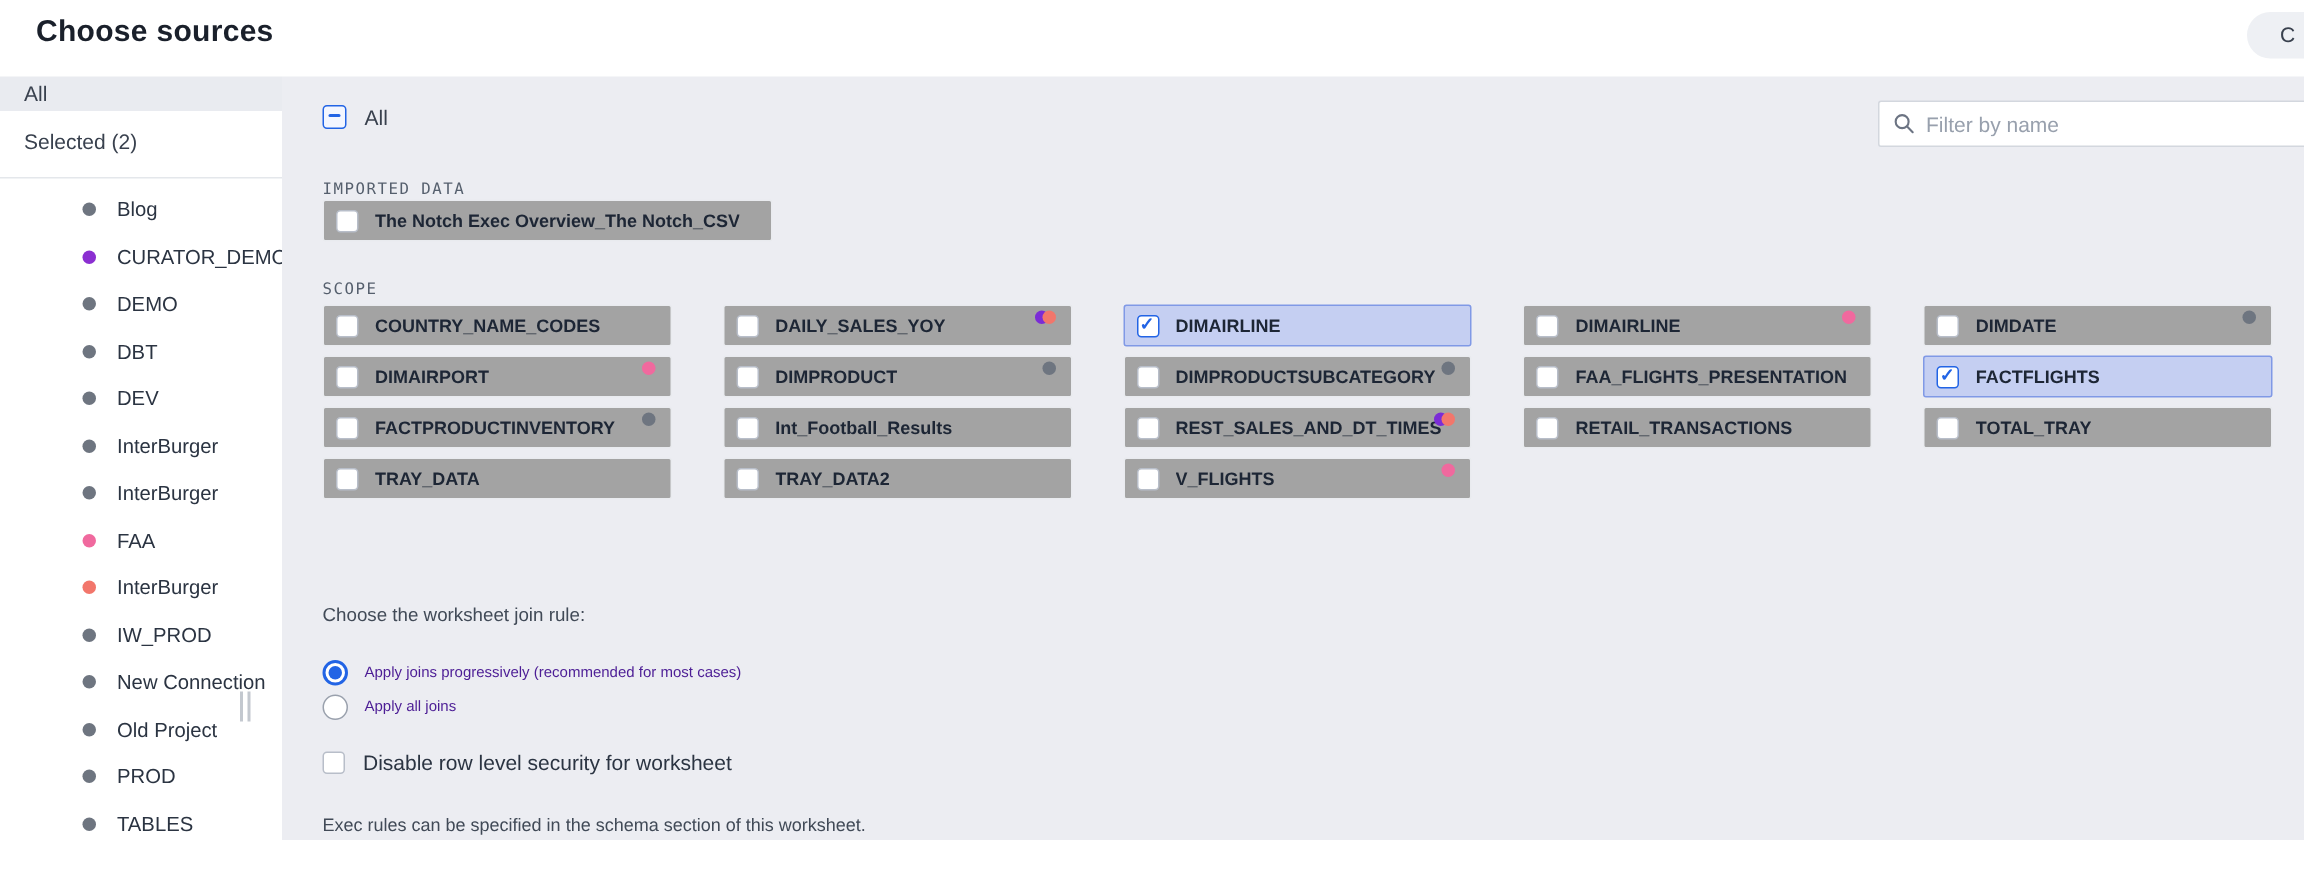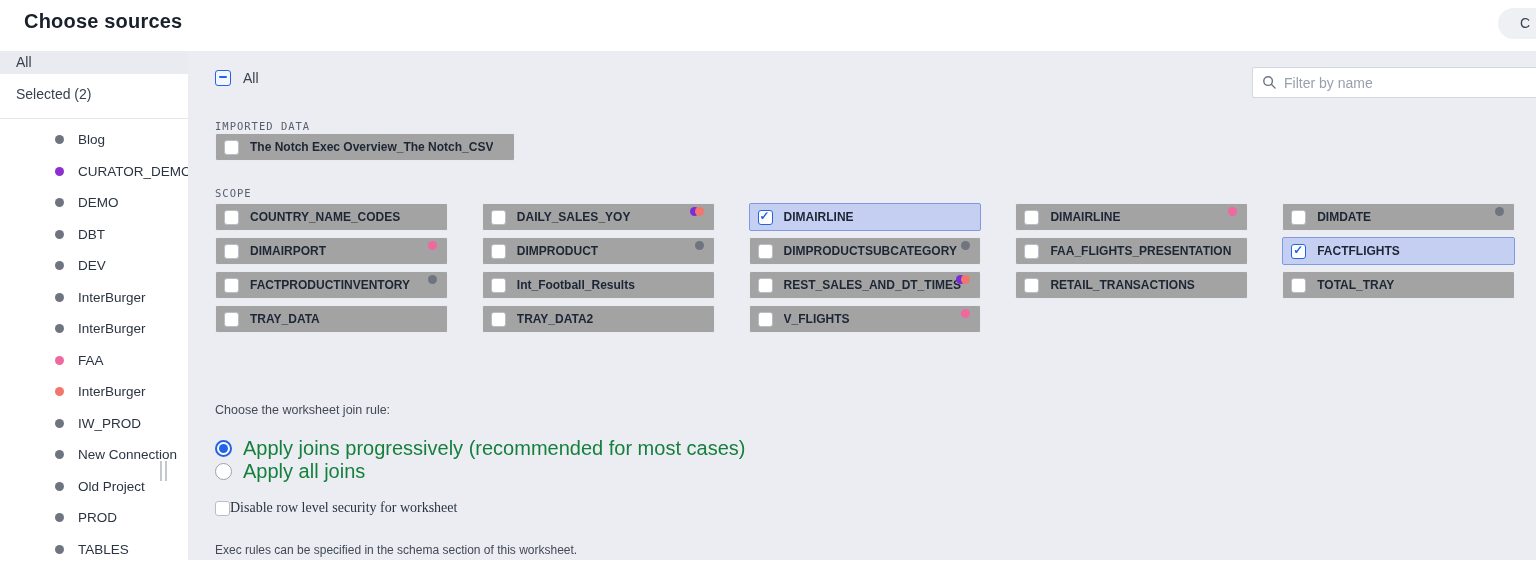--- a/index.html
+++ b/index.html
@@ -65,23 +65,23 @@
     grid-template-columns:repeat(5, 1fr); column-gap:34px; row-gap:6px; }
 
   #join-prompt { left:27px; top:352px; font-size:12.5px; color:#414a57; }
   #radio-group { left:27px; top:387px; display:flex; flex-direction:column; gap:2px; }
   .radio-row { display:flex; align-items:center; gap:11px; height:21px; cursor:pointer; }
   .radio { width:17px; height:17px; border-radius:50%; background:#fff; border:1.5px solid #9aa1ad;
     flex:0 0 17px; position:relative; }
   .radio.selected { border:2px solid #2264e5; }
   .radio.selected::after { content:""; position:absolute; left:2px; top:2px; width:9px; height:9px;
     border-radius:50%; background:#2264e5; }
-  .radio-label { font-size:20px; color:#15803d; }
-
-  #rls-row { left:27px; top:449px; display:flex; align-items:center; gap:0; cursor:pointer;font-family:Liberation Serif, serif; }
+  .radio-label { font-size:10px; color:#4c1d95; }
+
+  #rls-row { left:27px; top:449px; display:flex; align-items:center; gap:12px; cursor:pointer; }
   #rls-row .lbl { font-size:14px; color:#2b3442; }
   #join-note { left:27px; top:492px; font-size:12px; color:#414a57; }
 </style>
 </head>
 <body>
 
 <div class="abs" id="page-title">Choose sources</div>
 <button class="abs" id="close-pill">C</button>
 
 <div class="abs" id="sidebar">

